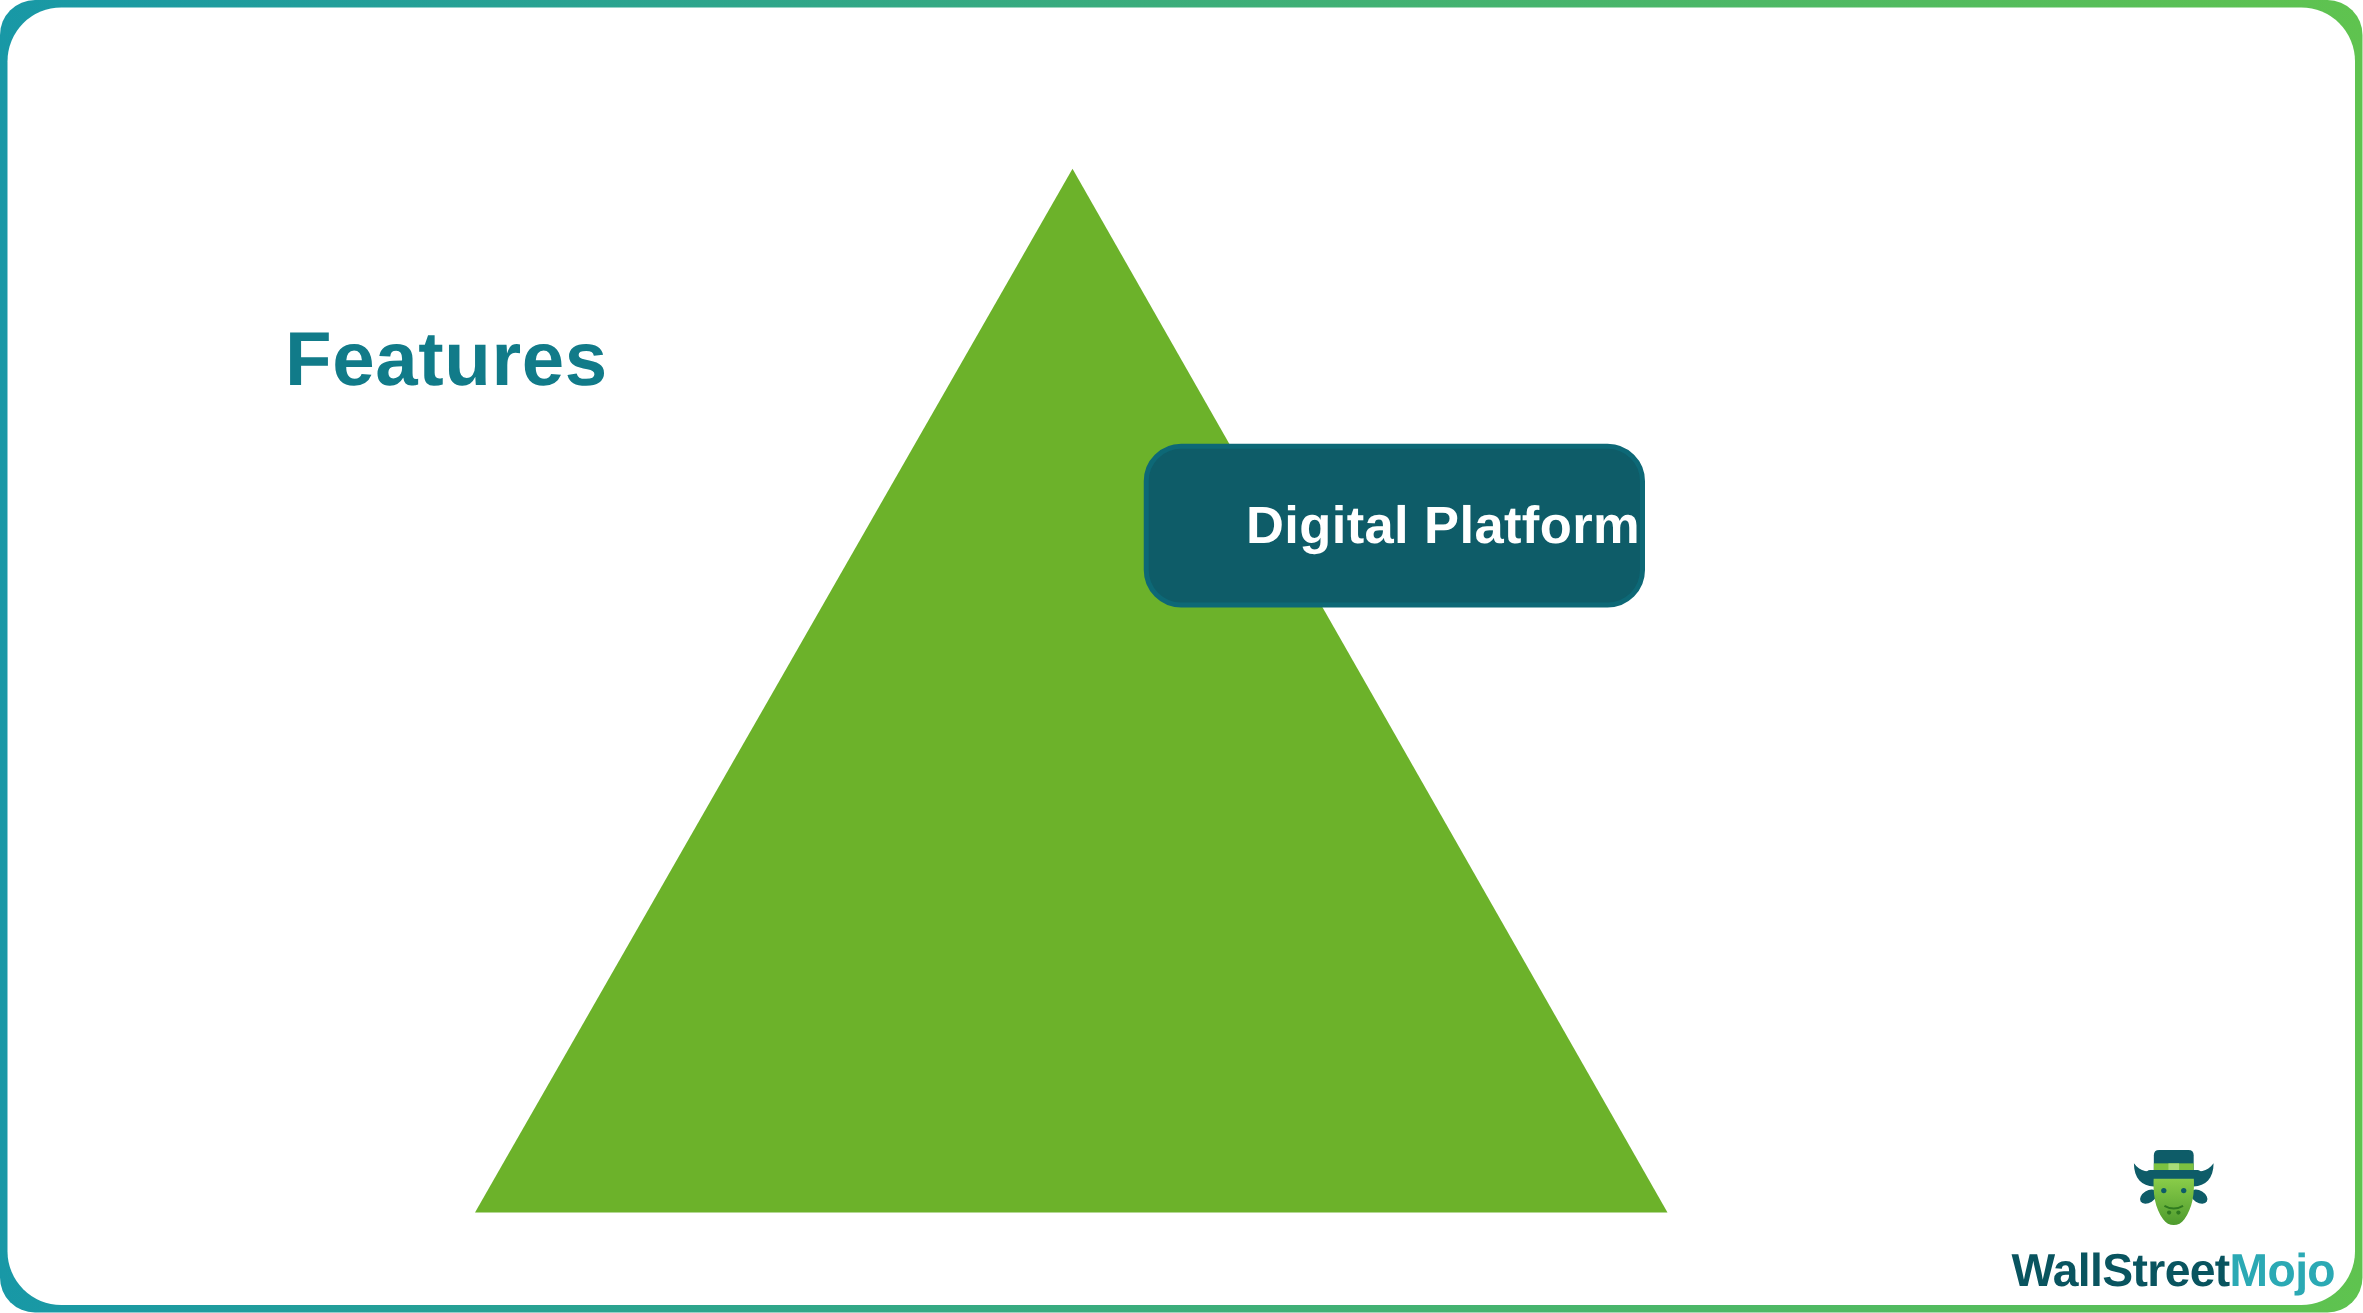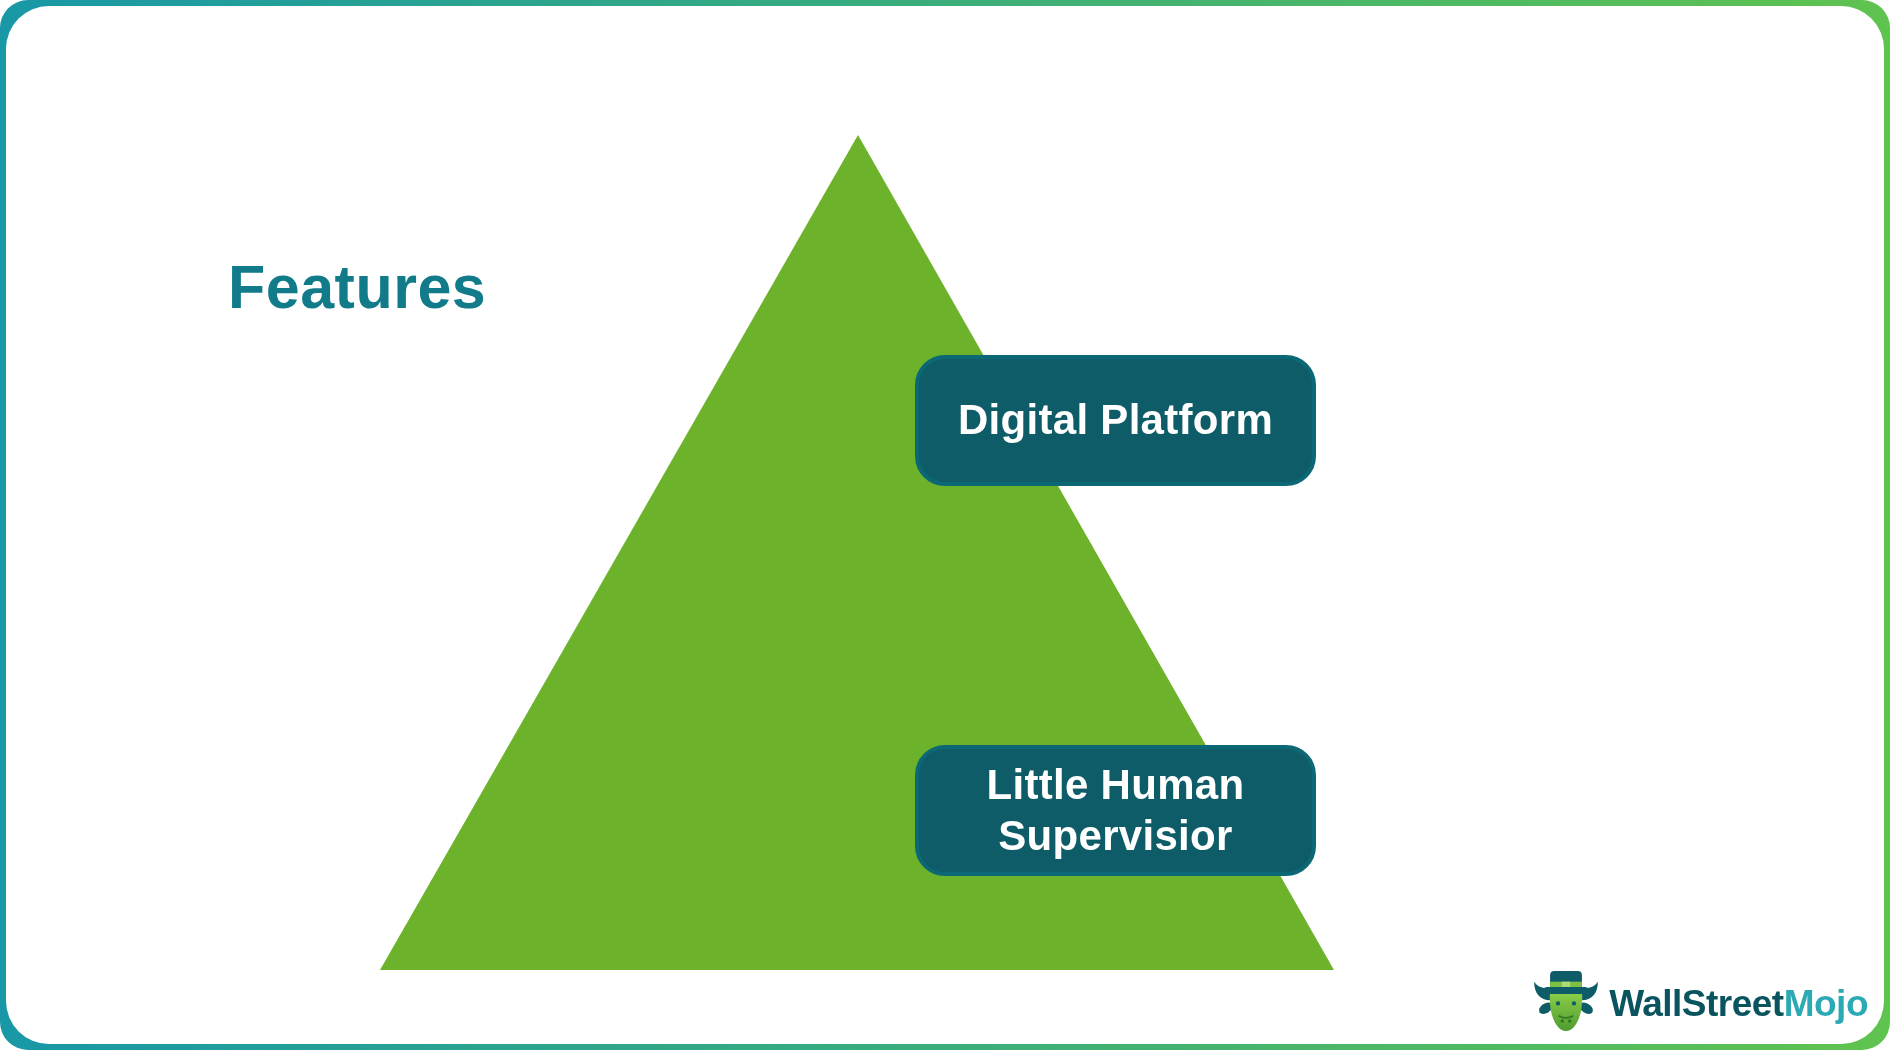--- a/index.html
+++ b/index.html
@@ -47,41 +47,42 @@
   .pyramid-box {
     position: absolute;
     left: 915px;
     width: 401px;
     box-sizing: border-box;
     background: var(--box-fill, #0E5C68);
     border: 4px solid var(--box-border, #0D6876);
     border-radius: 30px;
     display: flex;
     align-items: center;
-    justify-content: center;
+    justify-content: flex-end;
   }
   .box-1 { top: 355px; height: 131px; }
   .box-2 { top: 549px; height: 131px; }
   .box-3 { top: 745px; height: 131px; }
   .pyramid-box span {
     color: var(--box-text, #FFFFFF);
     font-size: 42px;
     font-weight: bold;
     line-height: 1.2;
     text-align: center;
     white-space: pre-line;
     letter-spacing: 0.3px;
   }
   .logo {
     position: absolute;
     right: 22px;
     bottom: 12px;
     display: flex;
     align-items: center;
     gap: 9px;
+    flex-direction: column;
   }
   .logo-text {
     font-size: 37px;
     font-weight: bold;
     letter-spacing: -0.5px;
     white-space: nowrap;
   }
   .lt-primary { color: var(--logo-primary-color, #09545F); }
   .lt-accent  { color: var(--logo-accent-color, #2BA9B4); }
 </style>
@@ -95,24 +96,20 @@
     <polygon points="858,135 1334,970 380,970"></polygon>
   </svg>
 
   <h1 class="title">Features</h1>
 
   <div class="pyramid-box box-1">
     <span>Digital Platform</span>
   </div>
 
 
-  <div class="pyramid-box box-3">
-    <span>Little Human
-Supervisior</span>
-  </div>
 
   <div class="logo">
     <svg width="68" height="68" viewBox="0 0 64 64" aria-hidden="true">
       <defs>
         <linearGradient id="faceGrad" x1="0" y1="0" x2="0" y2="1">
           <stop offset="0" stop-color="#8ED04B"></stop>
           <stop offset="1" stop-color="#4E9B2E"></stop>
         </linearGradient>
       </defs>
 

